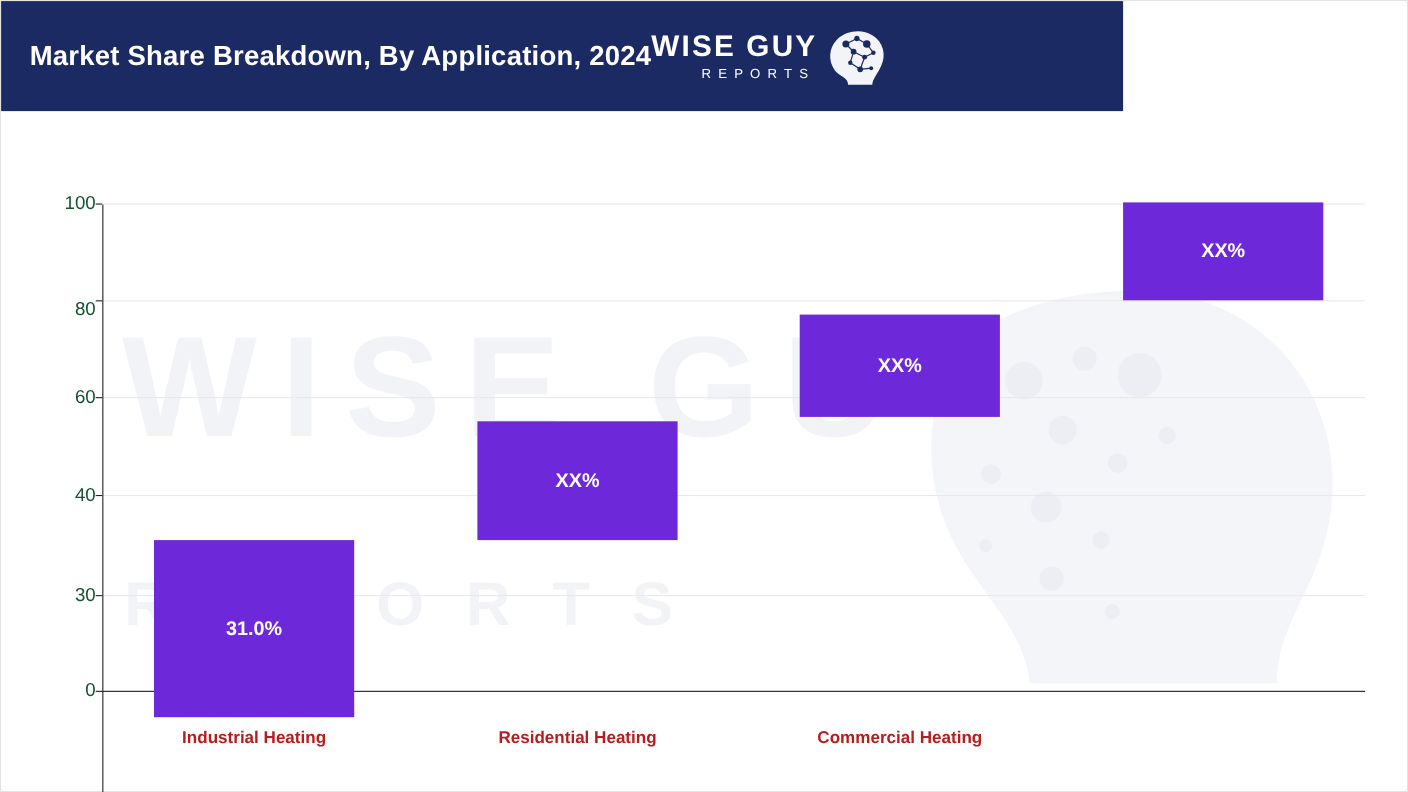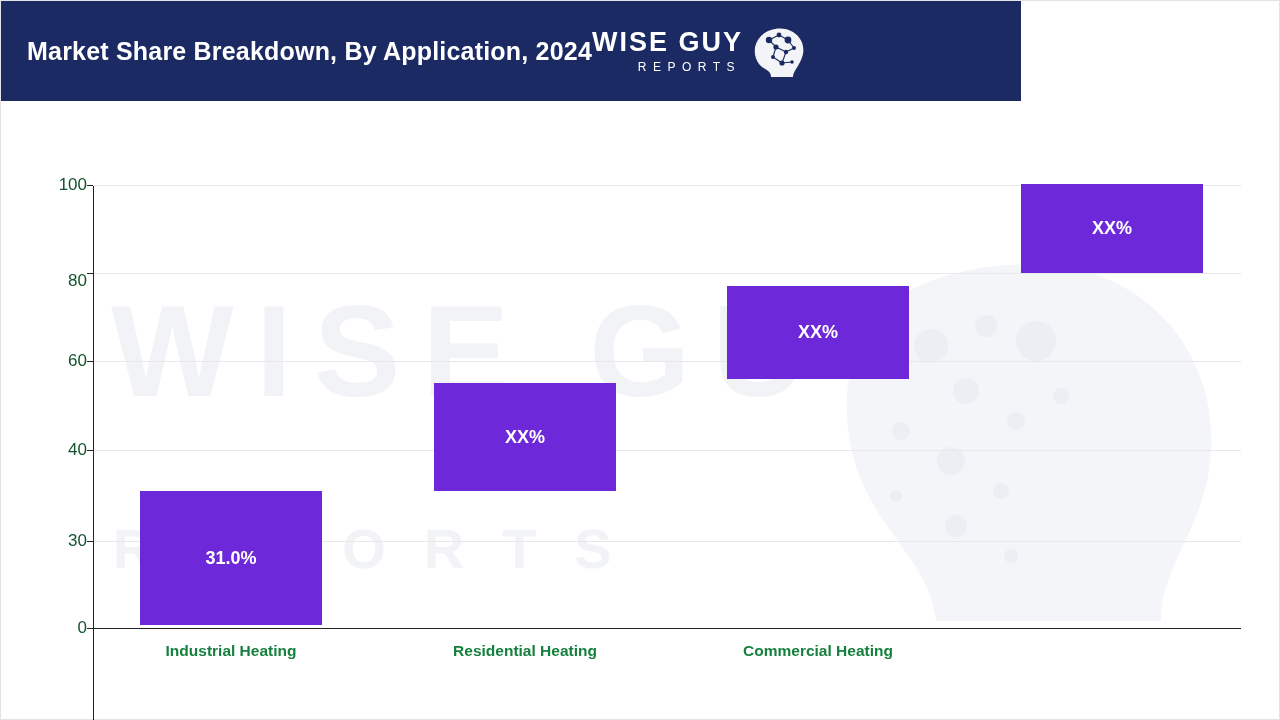--- a/index.html
+++ b/index.html
@@ -161,22 +161,23 @@
   .bar-label {
     color: #ffffff;
     font-size: 18px;
     font-weight: bold;
   }
   .cat-label {
     position: absolute;
     text-align: center;
     font-size: 15.5px;
     font-weight: bold;
-    color: #15803d;
+    color: #b91c1c;
     line-height: 1.35;
+    margin-top: 20px;
   }
 </style>
 </head>
 <body>
 
 <div class="page">
 
   <div class="header">
     <div class="header-title">Market Share Breakdown, By Application, 2024</div>
 
@@ -260,21 +261,21 @@
       <div class="ytick-label" style="top:84px;">100</div>
     </div>
 
     <div class="ytick-mark" style="left:86px; top:527px;"></div>
     <div class="ytick-mark" style="left:86px; top:440px;"></div>
     <div class="ytick-mark" style="left:86px; top:349px;"></div>
     <div class="ytick-mark" style="left:86px; top:260px;"></div>
     <div class="ytick-mark" style="left:86px; top:172px;"></div>
     <div class="ytick-mark" style="left:86px; top:84px;"></div>
 
-    <div class="bar" style="left:139px; top:390px; width:182px; height:134px;">
+    <div class="bar" style="left:139px; top:390px; width:182px; height:161px;">
       <span class="bar-label">31.0%</span>
     </div>
 
     <div class="bar" style="left:433px; top:282px; width:182px; height:108px;">
       <span class="bar-label">XX%</span>
     </div>
 
     <div class="bar" style="left:726px; top:185px; width:182px; height:93px;">
       <span class="bar-label">XX%</span>
     </div>

